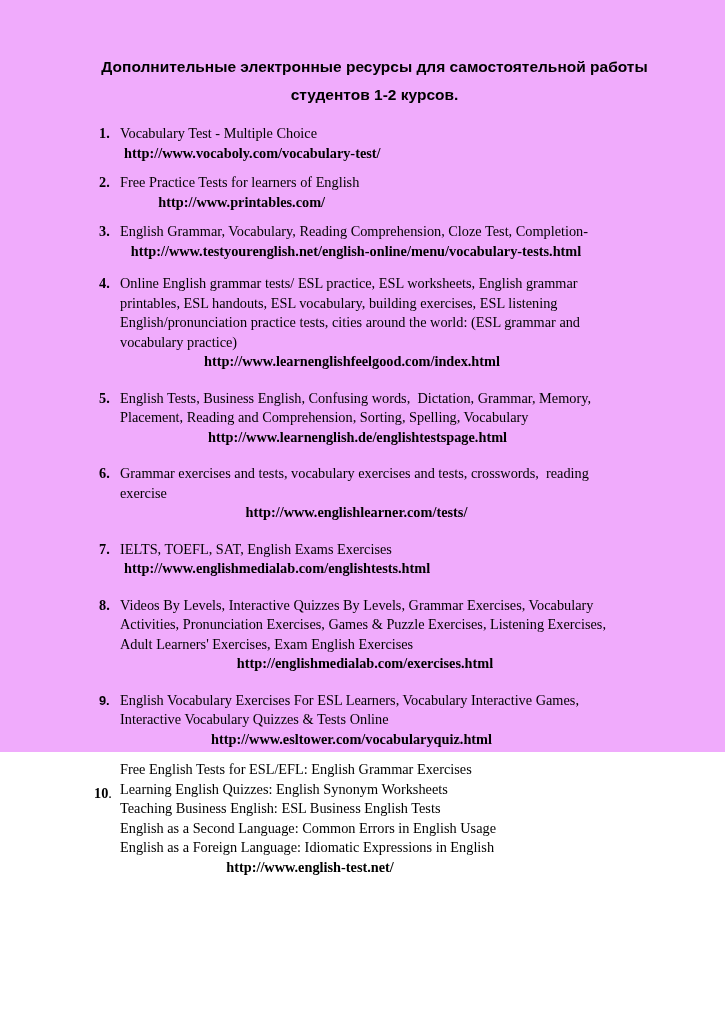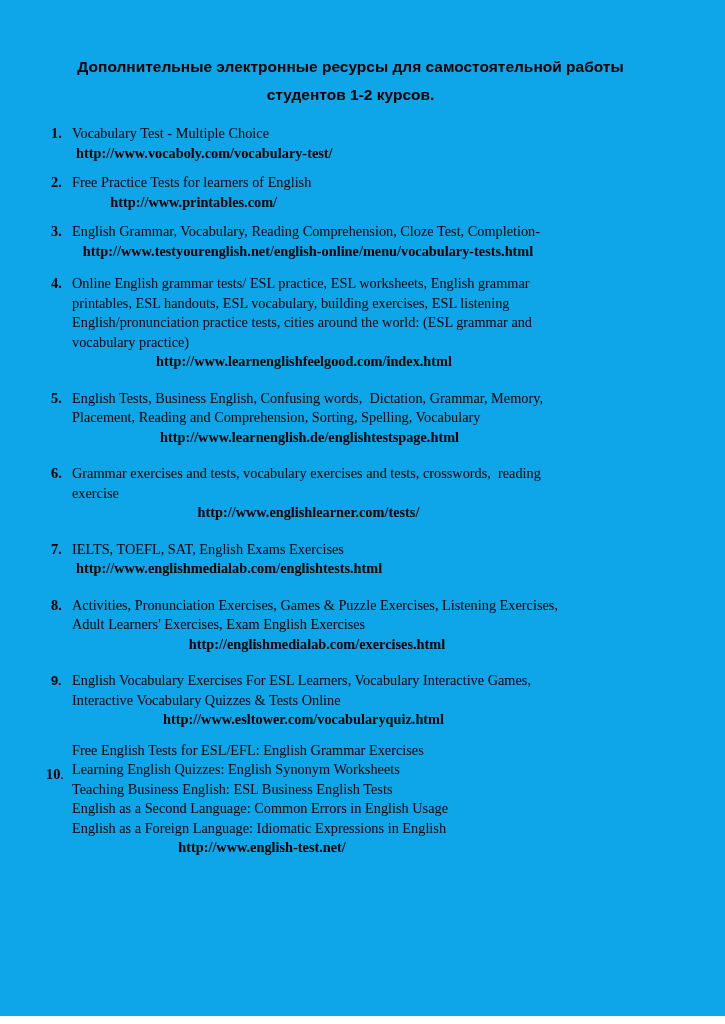--- a/index.html
+++ b/index.html
@@ -10,23 +10,23 @@
   body {
     width: 725px;
     height: 1024px;
     overflow: hidden;
     font-family: "Liberation Serif", serif;
     color: #000000;
   }
   .page {
     box-sizing: border-box;
     width: 725px;
-    height: 1016px;
-    padding: 53px 75px 0 51px;
-    background: #0ea5e9;
+    height: 752px;
+    padding: 53px 75px 0 99px;
+    background: #f0abfc;
   }
   .doc-title {
     font-family: "Liberation Sans", sans-serif;
     font-weight: bold;
     font-size: 15.5px;
     line-height: 28px;
     text-align: center;
     margin: 0 0 15px 0;
   }
   .resource-list {
@@ -143,20 +143,21 @@
     <span class="marker"><span class="num">7.</span><span class="suffix"></span></span>
     <div class="content">
       <div class="line desc">IELTS, TOEFL, SAT, English Exams Exercises</div>
           <div class="line url">http://www.englishmedialab.com/englishtests.html</div>
     </div>
   </li>
 
   <li class="item">
     <span class="marker"><span class="num">8.</span><span class="suffix"></span></span>
     <div class="content">
+      <div class="line desc">Videos By Levels, Interactive Quizzes By Levels, Grammar Exercises, Vocabulary</div>
           <div class="line desc">Activities, Pronunciation Exercises, Games &amp; Puzzle Exercises, Listening Exercises,</div>
           <div class="line desc">Adult Learners' Exercises, Exam English Exercises</div>
           <div class="line url">http://englishmedialab.com/exercises.html</div>
     </div>
   </li>
 
   <li class="item">
     <span class="marker sans"><span class="num">9.</span><span class="suffix"></span></span>
     <div class="content">
       <div class="line desc">English Vocabulary Exercises For ESL Learners, Vocabulary Interactive Games,</div>

